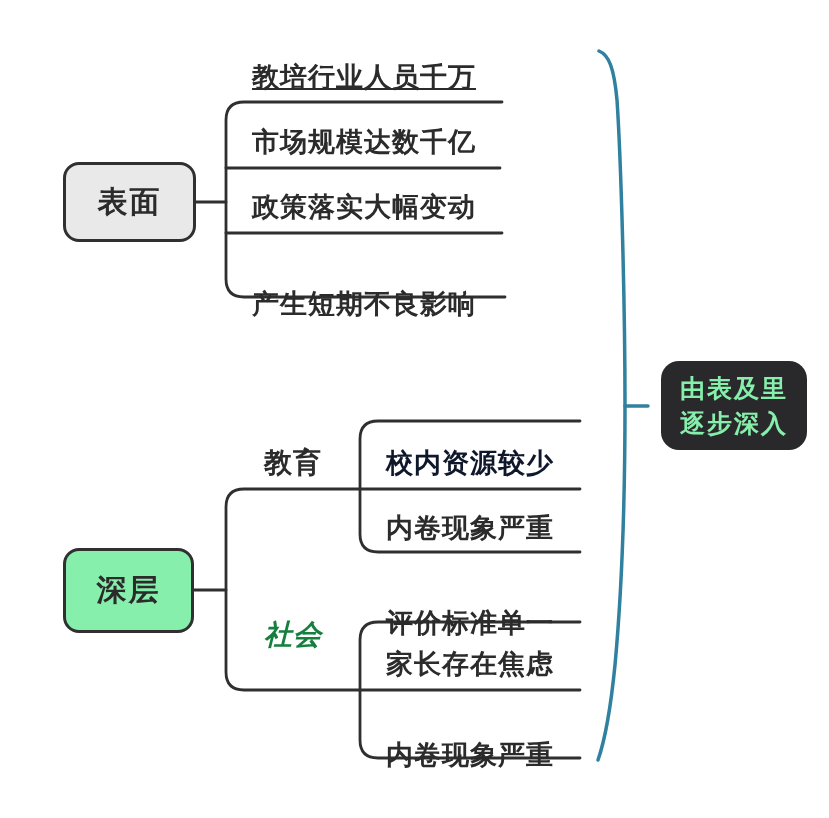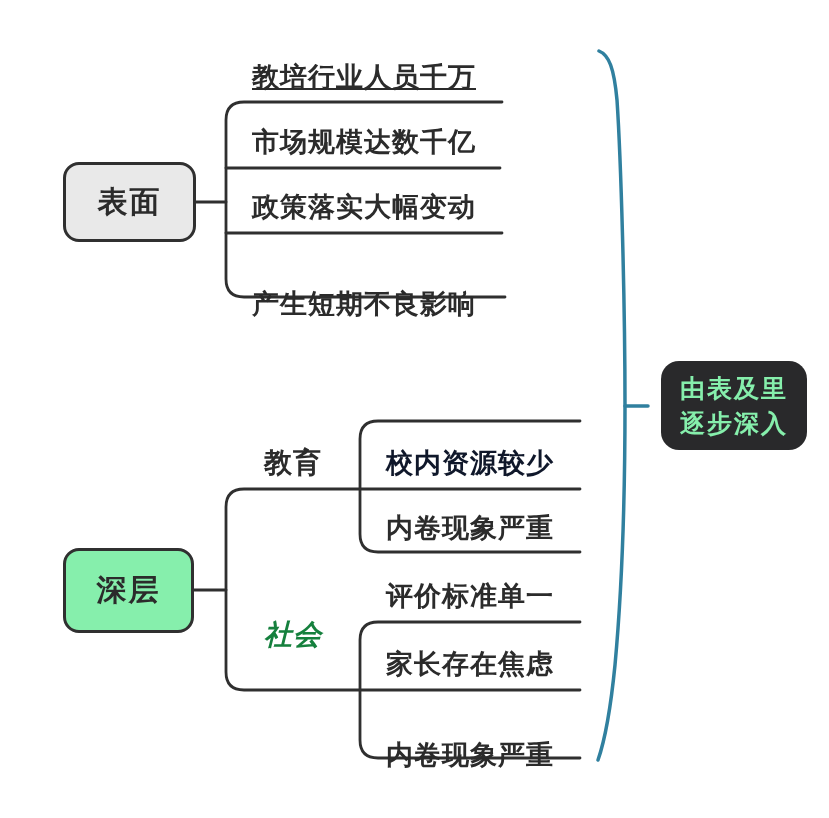--- a/index.html
+++ b/index.html
@@ -106,21 +106,21 @@
   <div class="leaf top" style="top: 255px; color: rgb(43, 43, 43); margin-top: 32px;">产生短期不良影响</div>
 
   <div class="group-node" style="left: 63px; top: 548px; width: 131px; height: 85px; background-color: #86efac; border-color: rgb(48, 48, 48); color: rgb(43, 43, 43);">深层</div>
 
   <div class="subgroup" style="top: 446px; color: rgb(43, 43, 43);">教育</div>
   <div class="subgroup" style="top: 618px; color: #15803d; font-style: italic;">社会</div>
 
   <div class="leaf sub" style="top: 446px; color: #0f172a;">校内资源较少</div>
   <div class="leaf sub" style="top: 511px; color: rgb(43, 43, 43);">内卷现象严重</div>
 
-  <div class="leaf sub" style="top: 579px; color: rgb(43, 43, 43);">评价标准单一</div>
+  <div class="leaf sub" style="top: 606px; color: rgb(43, 43, 43);">评价标准单一</div>
   <div class="leaf sub" style="top: 647px; color: rgb(43, 43, 43);">家长存在焦虑</div>
   <div class="leaf sub" style="top: 738px; color: rgb(43, 43, 43);">内卷现象严重</div>
 
   <div class="summary" style="background-color: rgb(41, 41, 43); color: #86efac;">
     <div>由表及里</div>
     <div>逐步深入</div>
   </div>
 
 </div>
 

